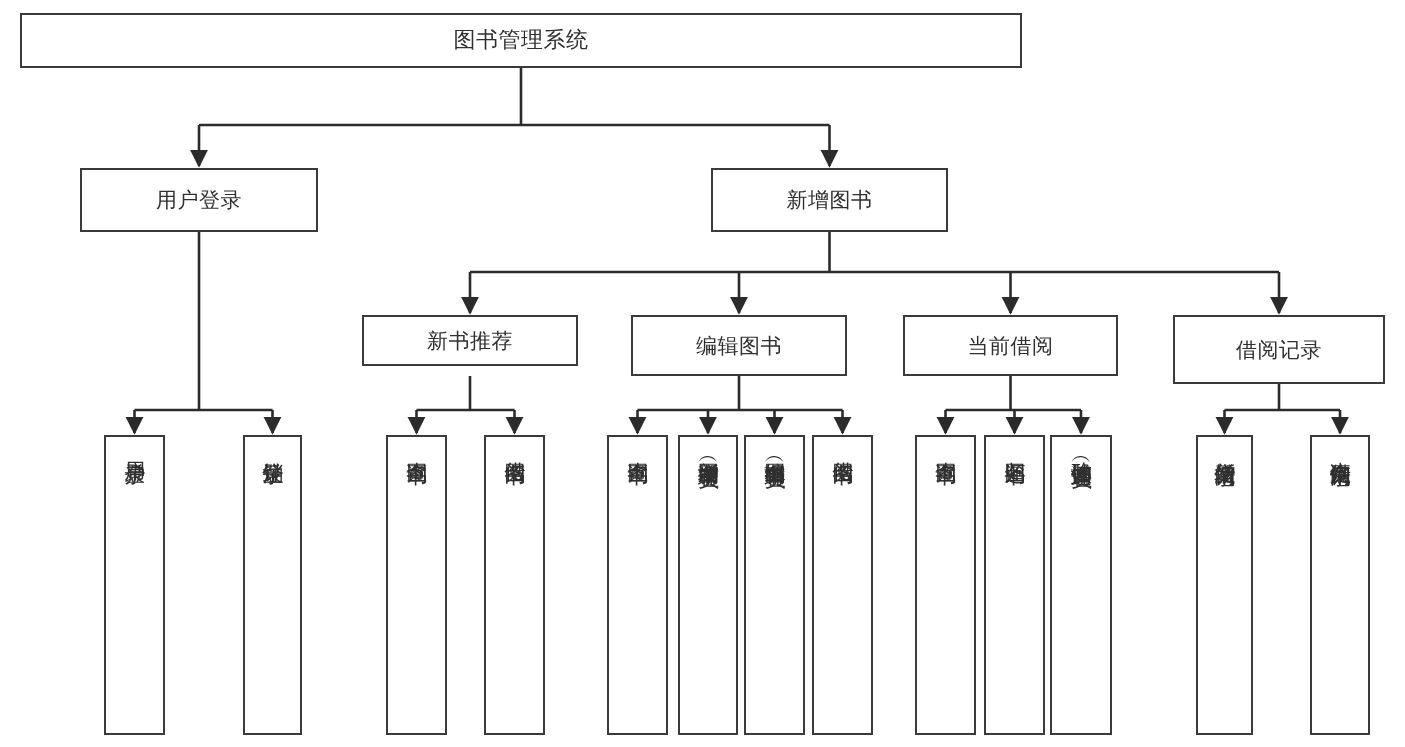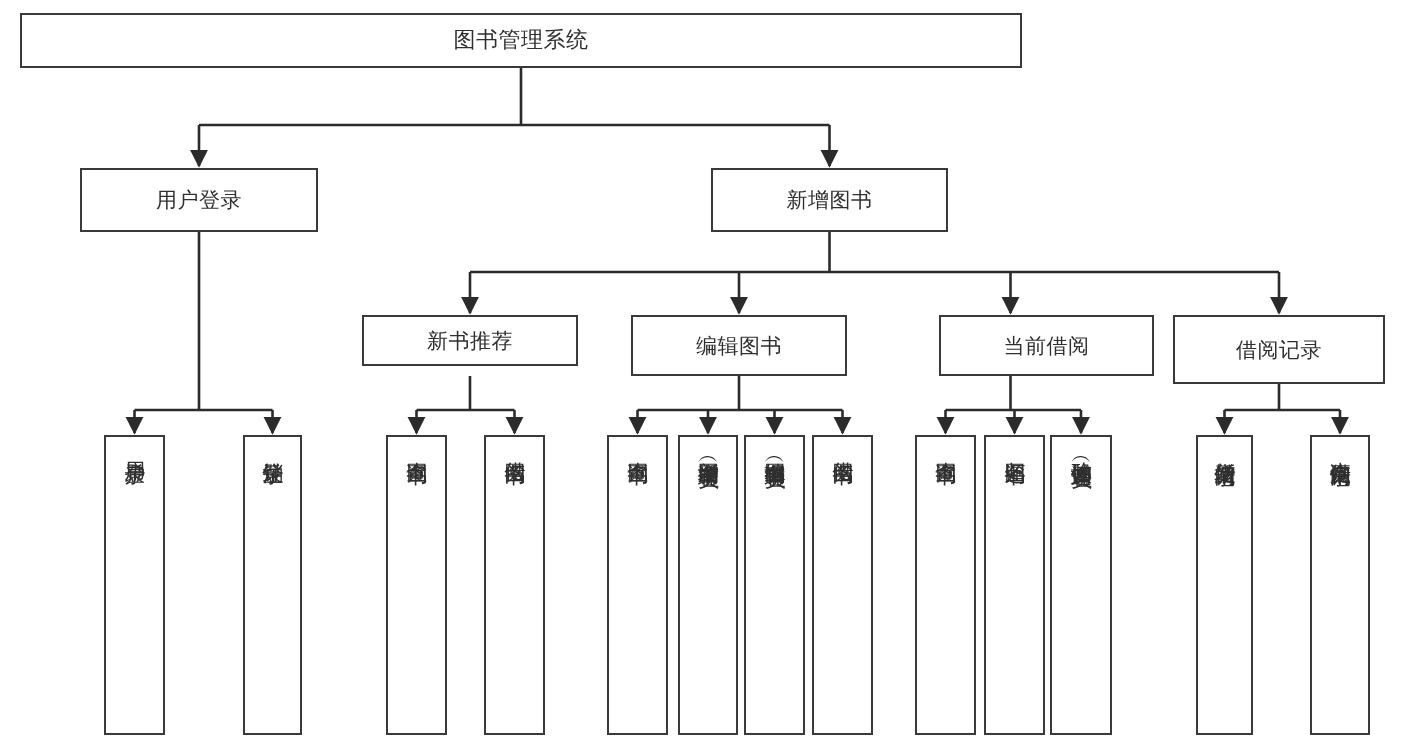--- a/index.html
+++ b/index.html
@@ -128,21 +128,21 @@
       </div>
       <div class="node level-2" style="left: 711px; top: 168px; width: 237px; height: 64px;">
         <span class="node-label">新增图书</span>
       </div>
       <div class="node level-3" style="left: 362px; top: 315px; width: 216px; height: 51px;">
         <span class="node-label">新书推荐</span>
       </div>
       <div class="node level-3" style="left: 631px; top: 315px; width: 216px; height: 61px;">
         <span class="node-label">编辑图书</span>
       </div>
-      <div class="node level-3" style="left: 903px; top: 315px; width: 215px; height: 61px; margin-left: 36px;">
+      <div class="node level-3" style="left: 903px; top: 315px; width: 215px; height: 61px;">
         <span class="node-label">当前借阅</span>
       </div>
       <div class="node level-3" style="left: 1173px; top: 315px; width: 212px; height: 69px;">
         <span class="node-label">借阅记录</span>
       </div>
       <div class="node level-4 leaf" style="left: 104px; top: 435px; width: 61px; height: 300px;">
         <span class="node-label">用户登录</span>
       </div>
       <div class="node level-4 leaf" style="left: 243px; top: 435px; width: 59px; height: 300px;">
         <span class="node-label">注销登录</span>

